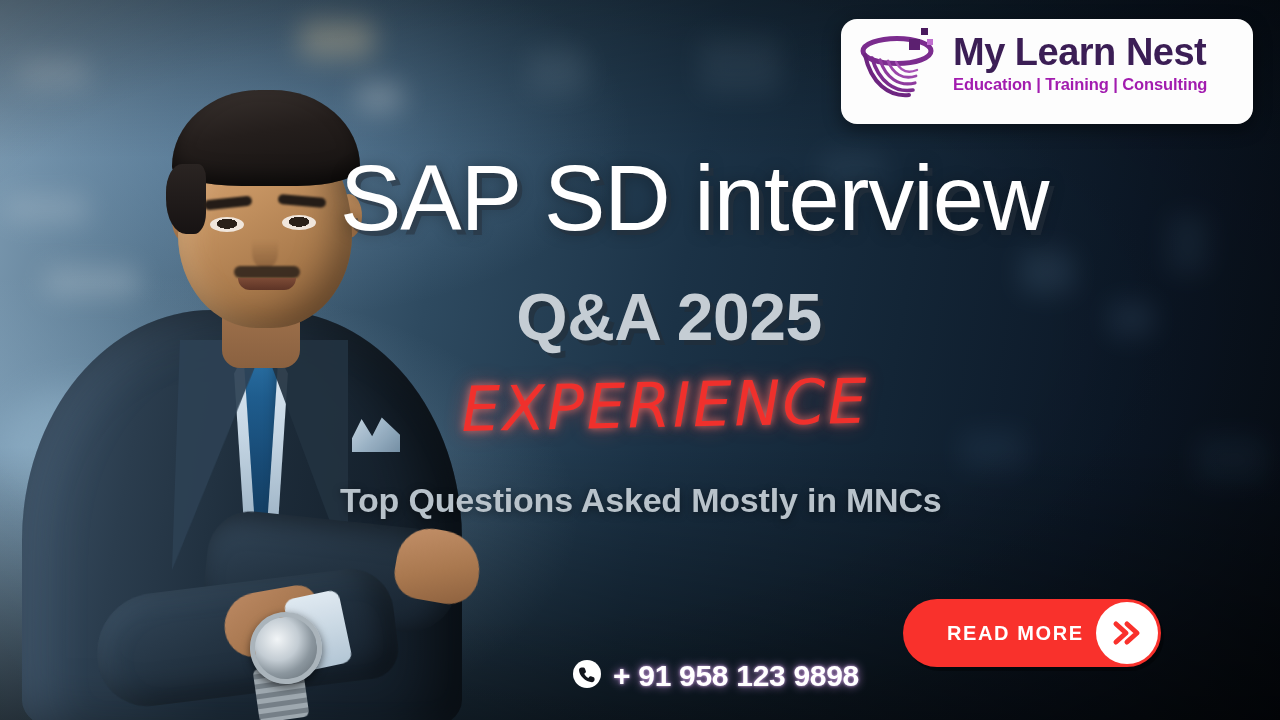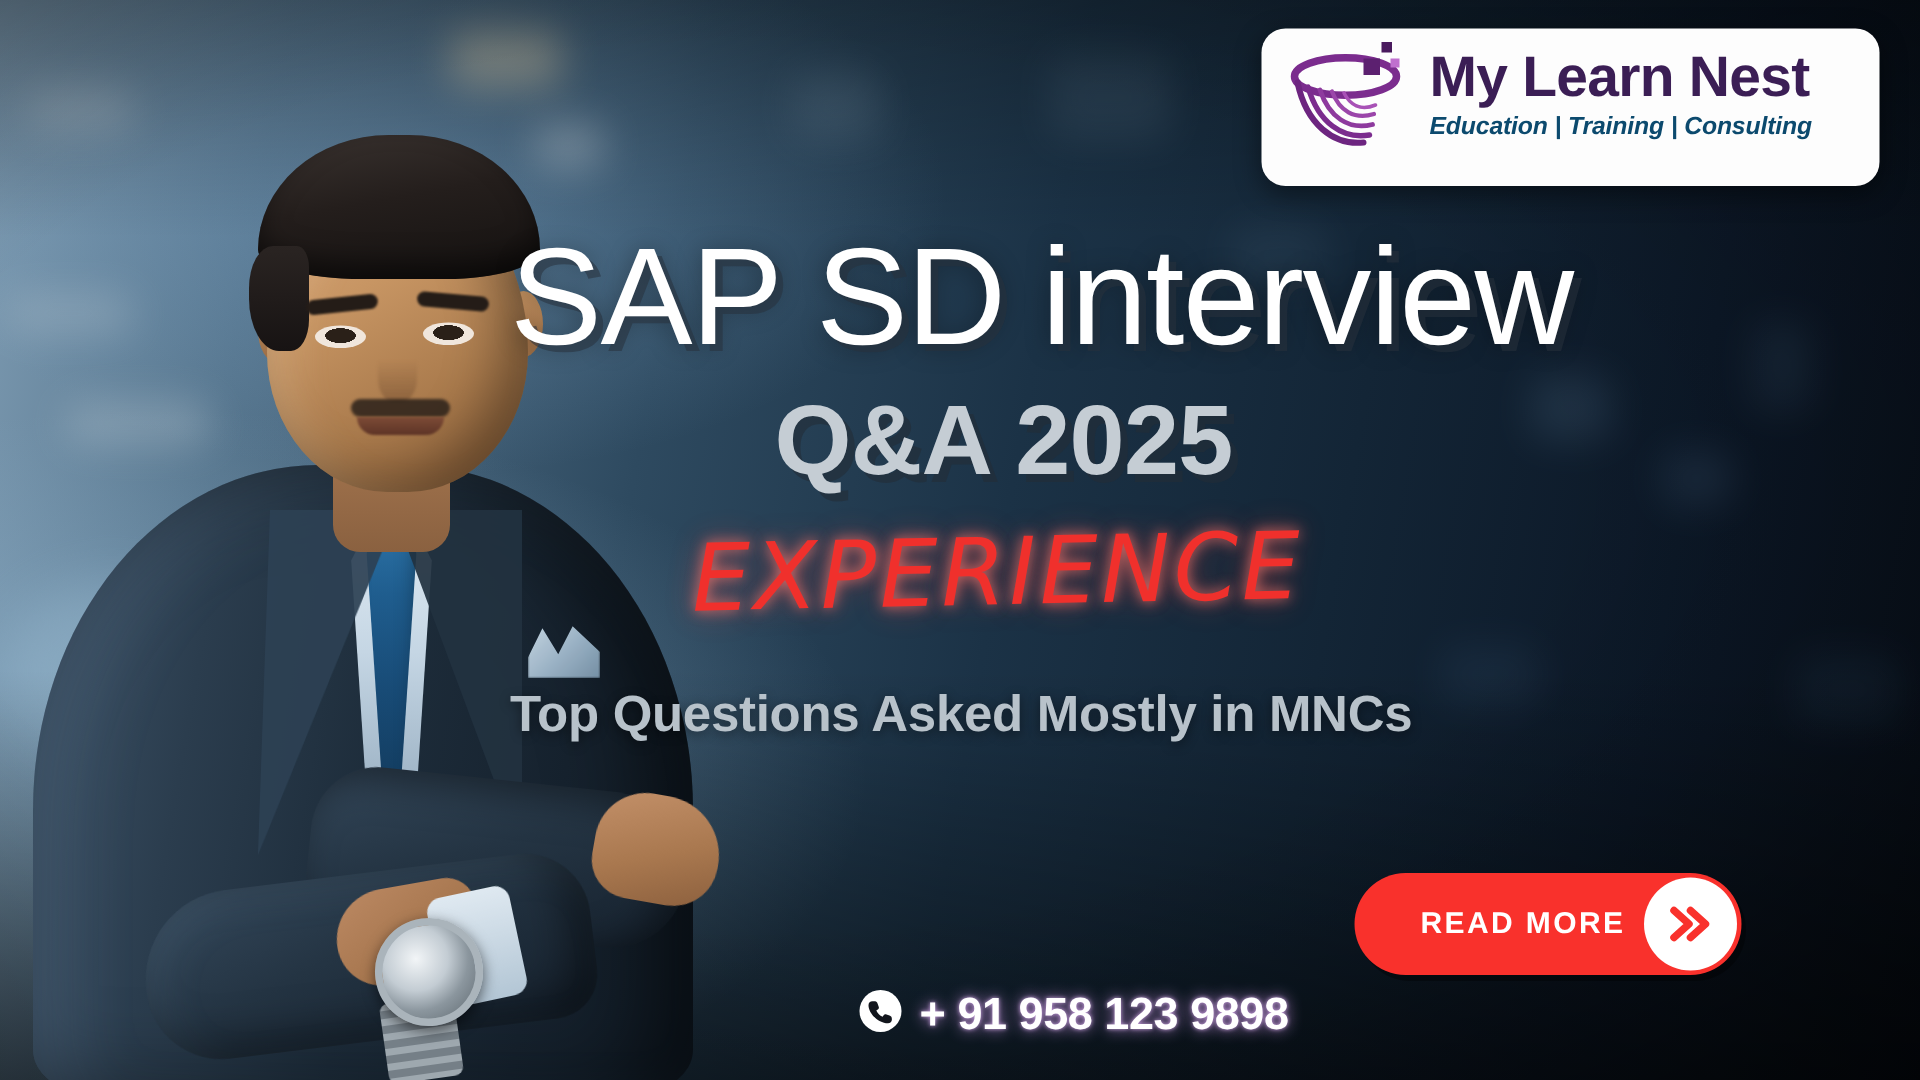--- a/index.html
+++ b/index.html
@@ -249,39 +249,39 @@
     padding: 0 10px 16px 14px;
     box-sizing: border-box;
   }
   .logo-mark { width: 96px; height: 78px; flex: 0 0 96px; }
   .logo-text { margin-left: 2px; }
   .logo-title {
     font-size: 38px; font-weight: bold; color: #3b1e55;
     letter-spacing: -0.5px; line-height: 1.02; white-space: nowrap;
   }
   .logo-tag {
-    font-size: 16.5px; font-weight: bold; color: #0c4a6e;
-    margin-top: 3px; letter-spacing: -0.1px; white-space: nowrap; font-style: italic;
+    font-size: 16.5px; font-weight: bold; color: #a21caf;
+    margin-top: 3px; letter-spacing: -0.1px; white-space: nowrap;
   }
 
   
   .headline {
     position: absolute; left: 340px; top: 152px; width: 920px;
   }
   .h-main {
     font-size: 92px; font-weight: normal; color: #ffffff;
     letter-spacing: -1px; line-height: 1;
     text-shadow: 5px 5px 0 rgba(40,50,60,.55), 0 2px 16px rgba(0,0,0,.35);
     white-space: nowrap;
   }
   .h-sub {
     text-align: center;
     font-size: 66px; font-weight: bold; color: #c5cdd4;
     letter-spacing: -0.5px; line-height: 1;
-    margin-top: 16px; padding-right: 262px;
+    margin-top: 40px; padding-right: 262px;
     text-shadow: 5px 5px 0 rgba(35,45,55,.60);
   }
   .h-script {
     text-align: center;
     font-size: 62px; color: #f0302c;
     margin-top: 16px; padding-right: 270px;
     font-family: "DejaVu Sans", sans-serif;
     font-style: italic;
     letter-spacing: 2px;
     transform: rotate(-1.2deg);
@@ -291,21 +291,21 @@
   .h-tag {
     text-align: left;
     font-size: 34px; color: #b8c2ca; font-weight: bold;
     margin-top: 42px; padding-right: 20px;
     letter-spacing: -0.2px;
     text-shadow: 0 2px 8px rgba(0,0,0,.45);
   }
 
   
   .read-more {
-    position: absolute; left: 903px; top: 582px;
+    position: absolute; left: 903px; top: 599px;
     width: 258px; height: 68px;
     background: #f9312c;
     border-radius: 40px;
     display: flex; align-items: center;
     box-shadow: 3px 4px 0 rgba(0,0,0,.35);
     cursor: pointer;
   }
   .rm-label {
     color: #fff; font-size: 20px; font-weight: bold;
     letter-spacing: 1.6px; margin-left: 44px;

